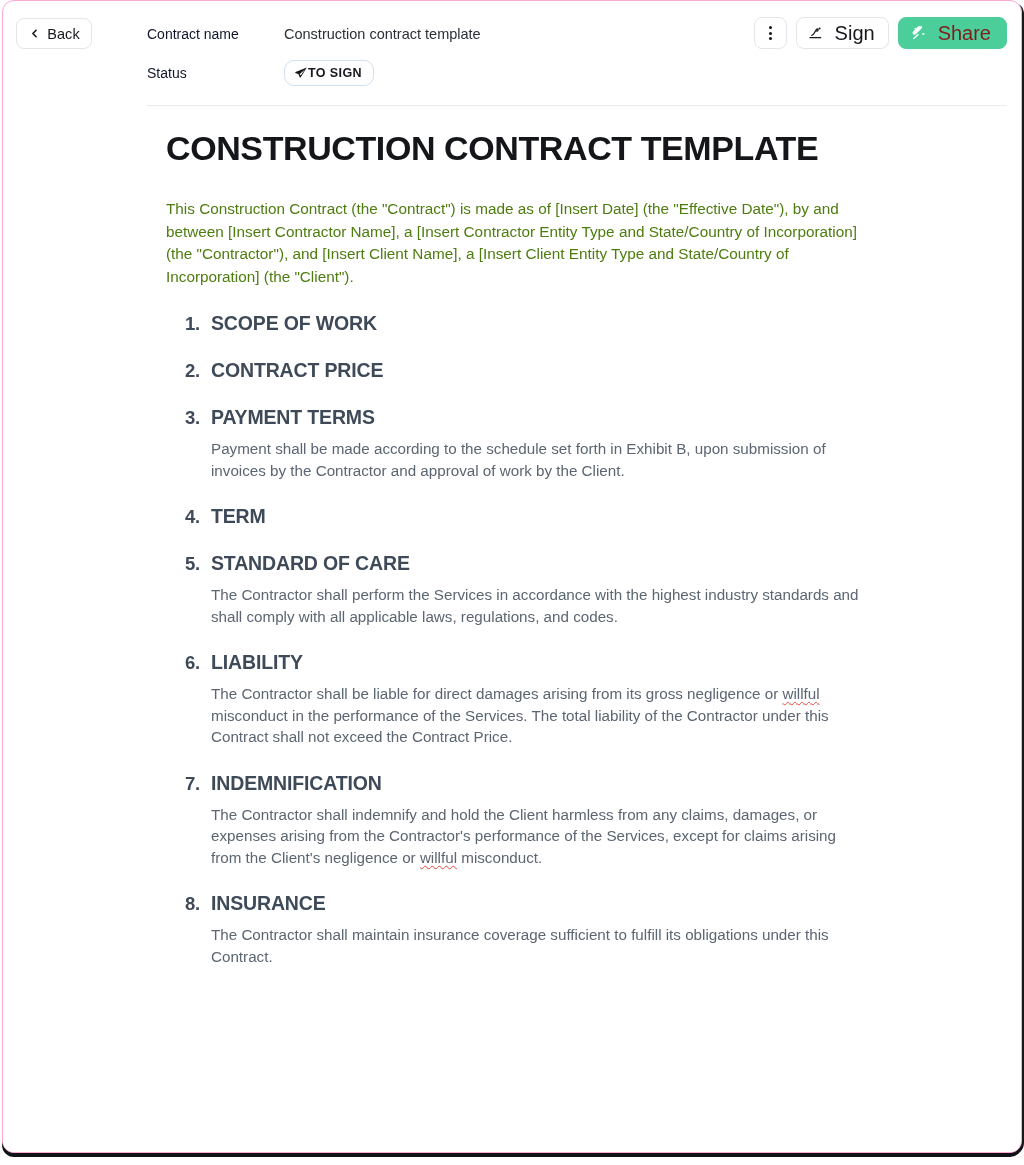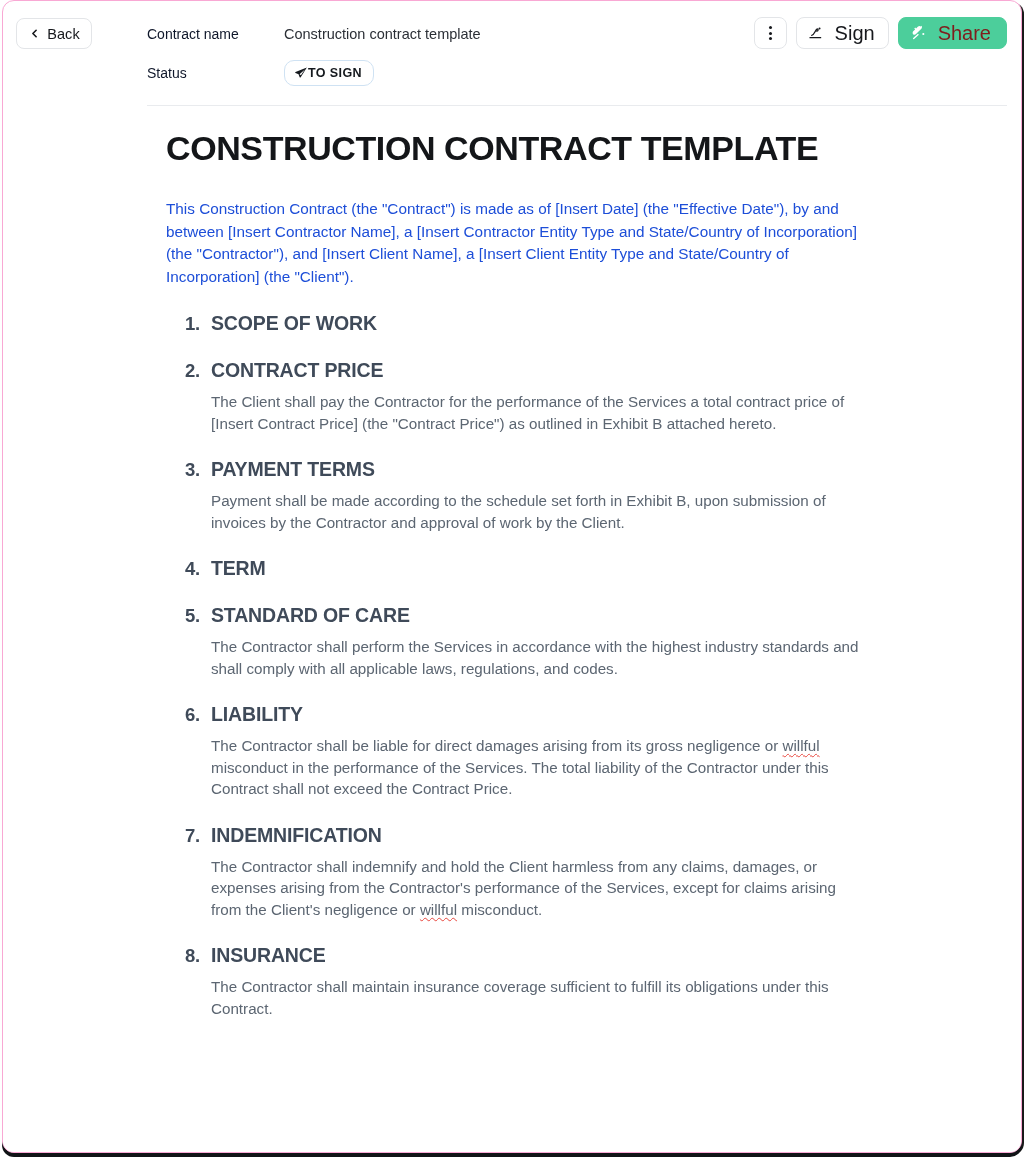--- a/index.html
+++ b/index.html
@@ -134,21 +134,21 @@
     letter-spacing: -0.4px;
     color: #141619;
     line-height: 1.15;
   }
 
   #doc-intro {
     margin-top: 30px;
     width: 695px;
     font-size: 15.3px;
     line-height: 22.6px;
-    color: #1d4ed8;
+    color: #4d7c0f;
   }
 
   .section { margin-top: 24px; }
   .section-head {
     display: flex;
     align-items: baseline;
     gap: 0px;
   }
   .section-num {
     width: 45px;
@@ -265,21 +265,20 @@
             <div class="section-head">
               <span class="section-num">1.</span>
               <span class="section-title">SCOPE OF WORK</span>
             </div>
           </div>
           <div class="section">
             <div class="section-head">
               <span class="section-num">2.</span>
               <span class="section-title">CONTRACT PRICE</span>
             </div>
-            <p class="section-body"><span>The Client shall pay the Contractor for the performance of the Services a total contract price of [Insert Contract Price] (the "Contract Price") as outlined in Exhibit B attached hereto.</span></p>
           </div>
           <div class="section">
             <div class="section-head">
               <span class="section-num">3.</span>
               <span class="section-title">PAYMENT TERMS</span>
             </div>
             <p class="section-body"><span>Payment shall be made according to the schedule set forth in Exhibit B, upon submission of invoices by the Contractor and approval of work by the Client.</span></p>
           </div>
           <div class="section">
             <div class="section-head">

